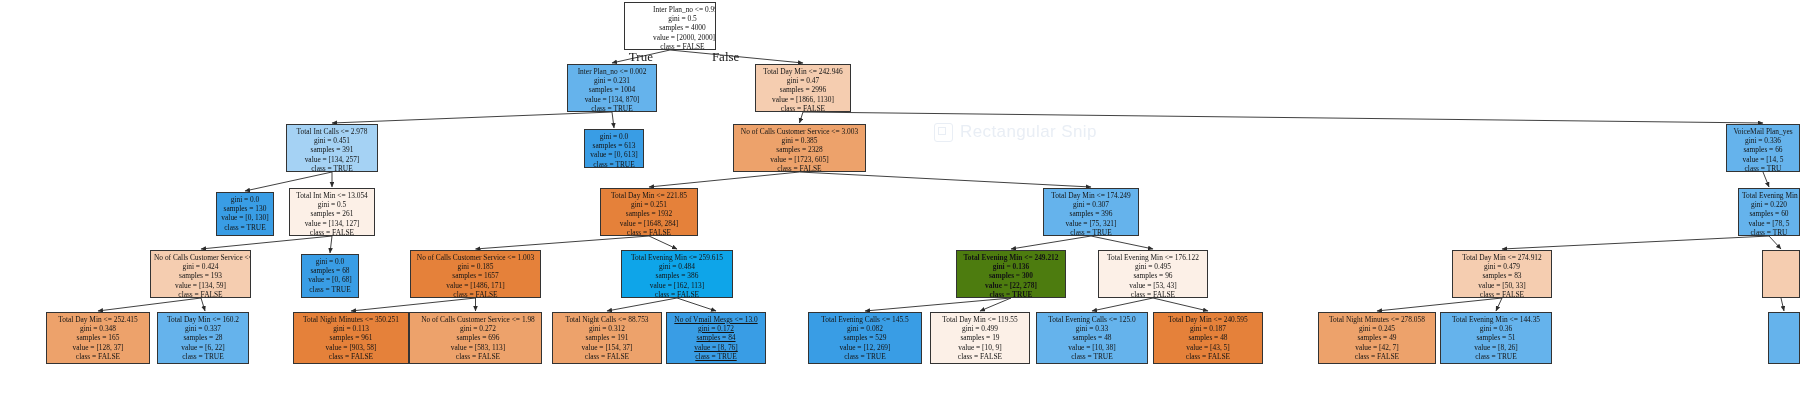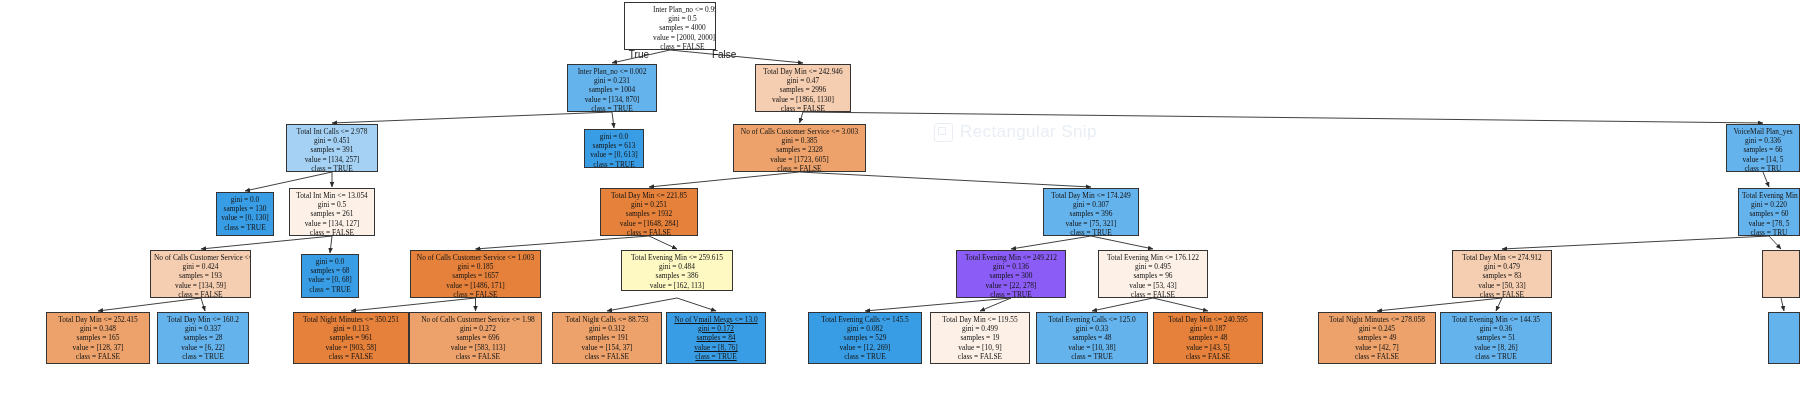--- a/index.html
+++ b/index.html
@@ -33,23 +33,23 @@
     color: #141414;
     padding: 1.5px 3px 1.5px 3px;
     white-space: nowrap;
     overflow: hidden;
   }
   .node .ln {
     display: block;
   }
   .edgelabel {
     position: absolute;
-    font-size: 10px;
+    font-size: 13px;
     color: #1a1a1a;
-    font-family: Liberation Sans, sans-serif;
+    font-family: Liberation Serif, serif;
     white-space: nowrap;
   }
   .watermark {
     position: absolute;
     display: flex;
     align-items: center;
     gap: 7px;
     color: #e9eef5;
     font-size: 17px;
     font-family: "Liberation Sans", sans-serif;
@@ -216,28 +216,28 @@
         <span class="ln">value = [0, 68]</span>
         <span class="ln">class = TRUE</span>
       </div>
       <div class="node" style="left: 410px; top: 250px; width: 131px; height: 48px; background: rgb(229, 129, 58);">
         <span class="ln">No of Calls Customer Service &lt;= 1.003</span>
         <span class="ln">gini = 0.185</span>
         <span class="ln">samples = 1657</span>
         <span class="ln">value = [1486, 171]</span>
         <span class="ln">class = FALSE</span>
       </div>
-      <div class="node" style="left: 621px; top: 250px; width: 112px; height: 41px; background: #fef9c3;">
+      <div class="node" style="left: 621px; top: 250px; width: 112px; height: 48px; background: #0ea5e9;">
         <span class="ln">Total Evening Min &lt;= 259.615</span>
         <span class="ln">gini = 0.484</span>
         <span class="ln">samples = 386</span>
         <span class="ln">value = [162, 113]</span>
         <span class="ln">class = FALSE</span>
       </div>
-      <div class="node" style="left: 956px; top: 250px; width: 110px; height: 48px; background: #8b5cf6;">
+      <div class="node" style="left: 956px; top: 250px; width: 110px; height: 48px; background: #4d7c0f; font-weight: bold;">
         <span class="ln">Total Evening Min &lt;= 249.212</span>
         <span class="ln">gini = 0.136</span>
         <span class="ln">samples = 300</span>
         <span class="ln">value = [22, 278]</span>
         <span class="ln">class = TRUE</span>
       </div>
       <div class="node" style="left: 1098px; top: 250px; width: 110px; height: 48px; background: rgb(252, 240, 231);">
         <span class="ln">Total Evening Min &lt;= 176.122</span>
         <span class="ln">gini = 0.495</span>
         <span class="ln">samples = 96</span>

